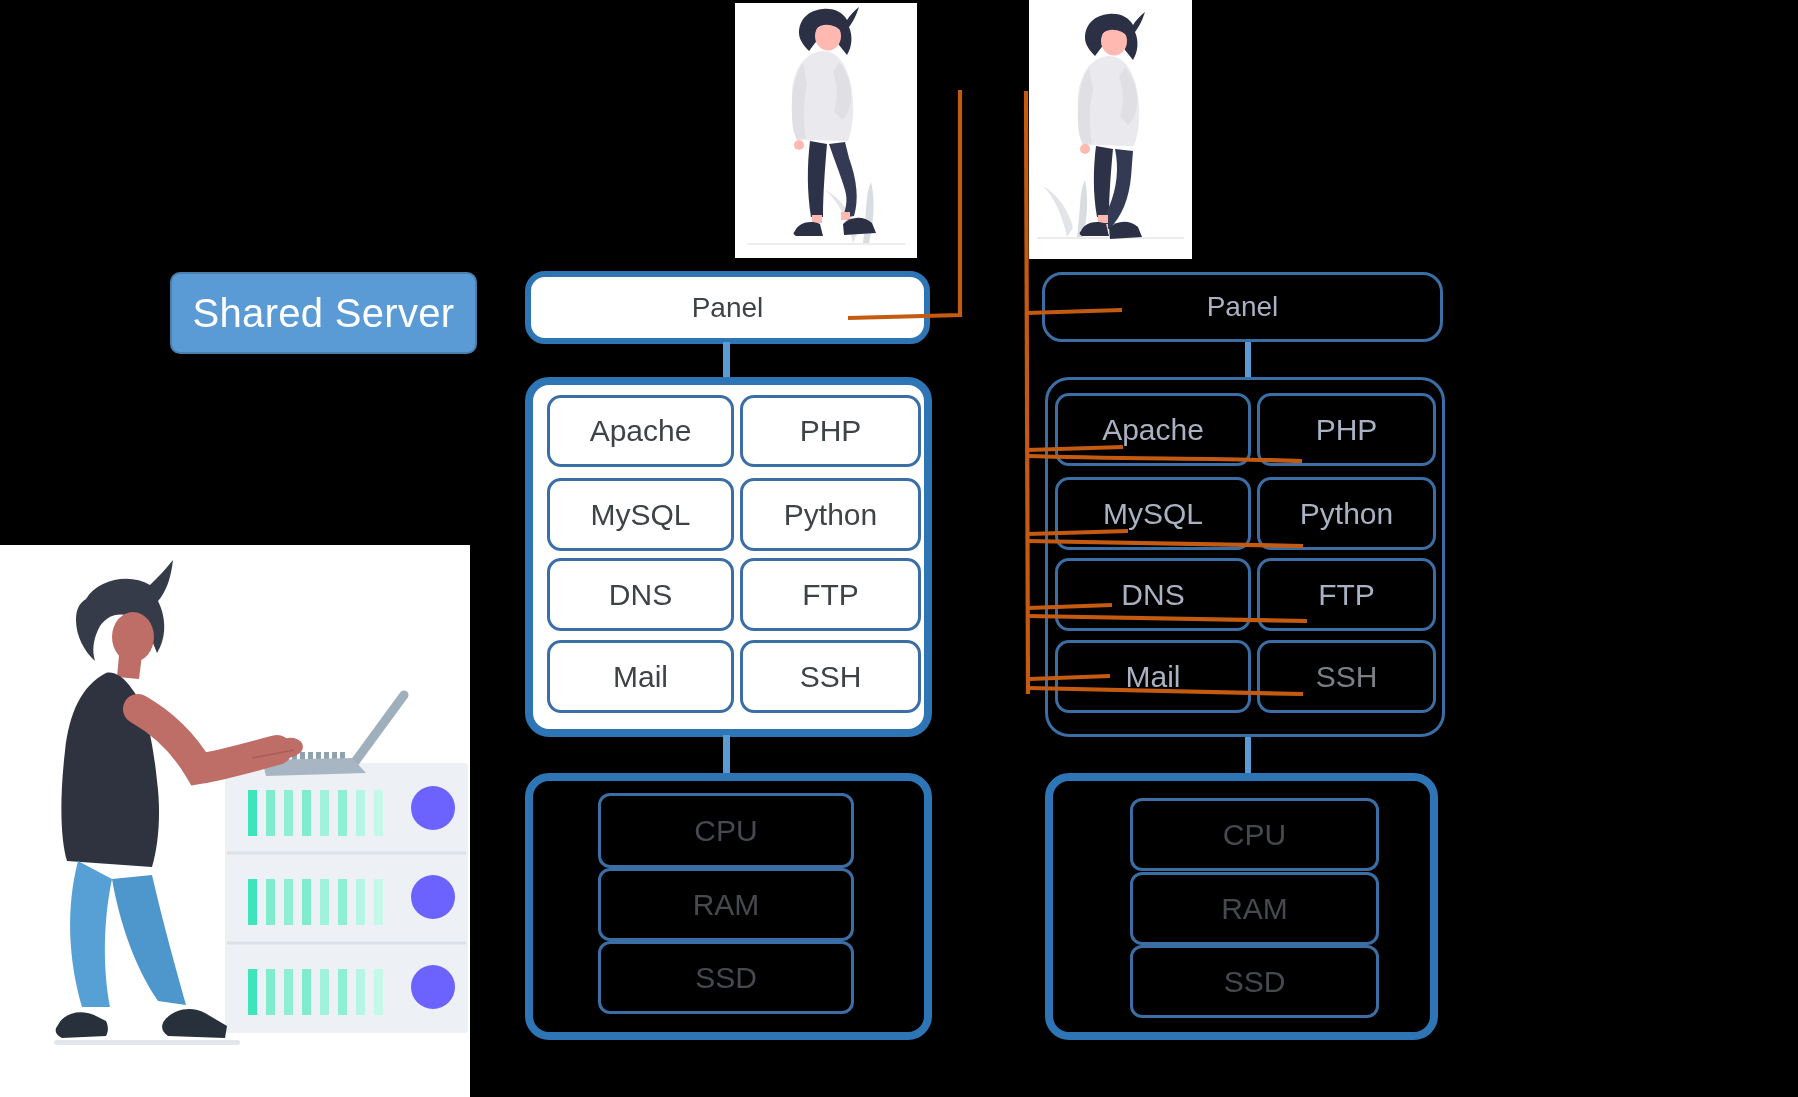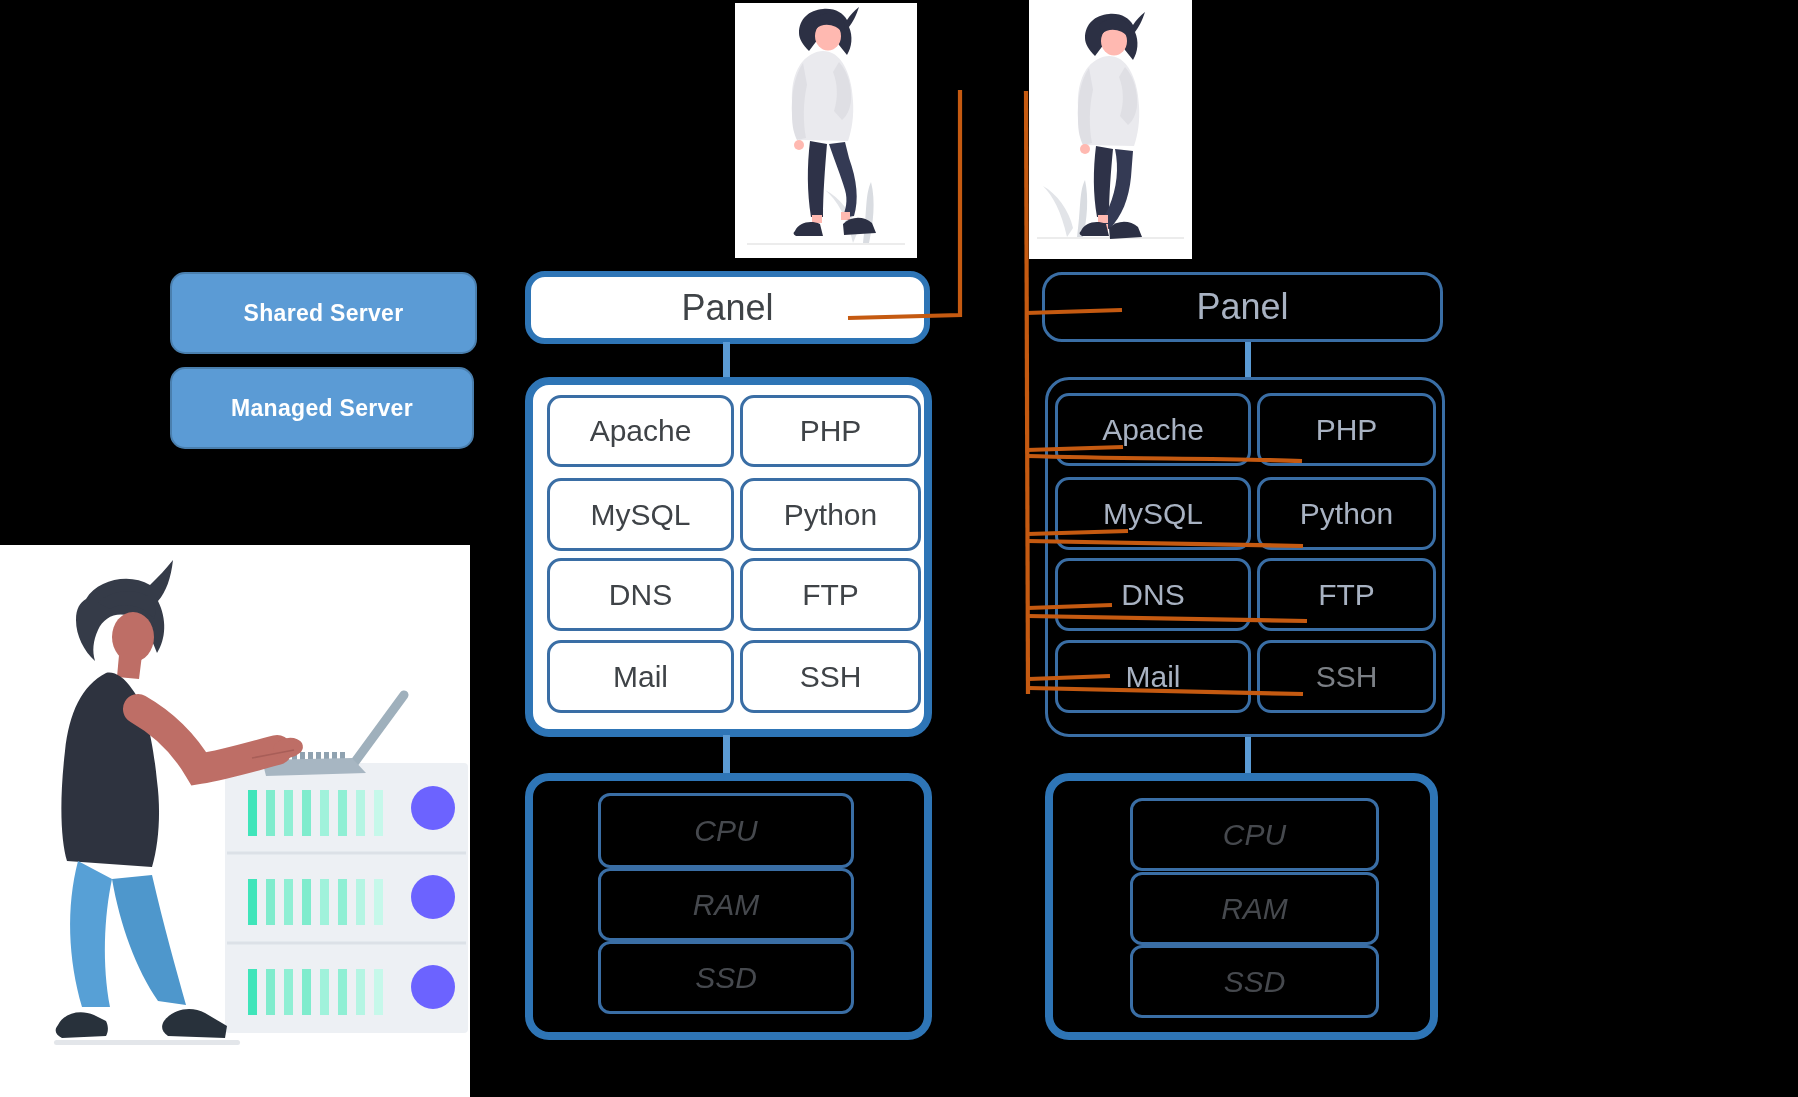--- a/index.html
+++ b/index.html
@@ -8,34 +8,34 @@
     font-family:"Liberation Sans", sans-serif;
   }
   .abs{position:absolute;}
   
   #backdrop{left:0;top:545px;width:470px;height:552px;background:#ffffff;}
   
   .person-card{background:#ffffff;overflow:hidden;}
   
   .blue-btn{
     background:var(--accent-blue,#5B9BD5);
-    border:2px solid #4a7fae;border-radius:15px;
+    border:2px solid #4a7fae;border-radius:10px;
     box-shadow:0 2px 3px rgba(0,0,0,.35);
     display:flex;align-items:center;justify-content:center;
-    color:#ffffff;font-size:23px;letter-spacing:.3px;font-weight:bold;
+    color:#ffffff;font-size:40px;letter-spacing:.3px;
   }
   
-  .panel-box{display:flex;align-items:center;justify-content:center;font-size:36px;}
+  .panel-box{display:flex;align-items:center;justify-content:center;font-size:28px;}
   .panel-box.light{background:#ffffff;border:6px solid var(--box-border,#2E75B6);border-radius:20px;color:var(--text-dark,#3F4347);}
   .panel-box.dark{background:transparent;border:3px solid var(--pill-border,#3A6EA5);border-radius:20px;color:var(--text-light,#A8B2C2);}
   
   .stack-box{border-radius:24px;}
   .stack-box.light{background:#ffffff;border:8px solid var(--box-border,#2E75B6);}
   .stack-box.dark{background:transparent;border:3px solid var(--pill-border,#3A6EA5);}
-  .stack-box.hw{background:transparent;border:8px solid var(--box-border,#2E75B6);font-style:italic;}
+  .stack-box.hw{background:transparent;border:8px solid var(--box-border,#2E75B6);}
   
   .pill{
     position:absolute;border-radius:14px;display:flex;align-items:center;justify-content:center;
     font-size:30px;
   }
   .pill.light{background:#ffffff;border:3px solid var(--pill-border,#3A6EA5);color:var(--text-dark,#3F4347);}
   .pill.dark{background:transparent;border:3px solid var(--pill-border,#3A6EA5);color:var(--text-light,#A8B2C2);}
   .pill.hw{background:transparent;border:3px solid var(--pill-border,#3A6EA5);border-radius:12px;color:var(--hw-text,#46494E);}
   .pill.dim{color:var(--ssh-text,#7C8086);}
   
@@ -164,23 +164,20 @@
       <rect x="69" y="215" width="10" height="8" fill="#ffb9b1"></rect>
       <rect x="70" y="224" width="9" height="7" fill="#ffb9b1"></rect>
       <path d="M52,231 C56,222 68,220 77,224 L80,236 L53,236 C50,234 50,233 52,231 Z" fill="#2c3044"></path>
       <path d="M80,228 C88,220 101,220 109,227 L113,237 L81,239 Z" fill="#2c3044"></path>
     </svg>
   </div>
 
   <div class="abs blue-btn" style="left:170px;top:272px;width:303px;height:78px;">
     <span>Shared Server</span>
   </div>
-  <div class="abs blue-btn" style="left:170px;top:367px;width:300px;height:78px;">
-    <span>Managed Server</span>
-  </div>
 
 
   <div class="abs panel-box light" style="left:525px;top:271px;width:405px;height:73px;box-sizing:border-box;">
     <span>Panel</span>
   </div>
   <div class="abs vconn" style="left:723px;top:342px;width:7px;height:36px;"></div>
 
   <div class="abs stack-box light" style="left:525px;top:377px;width:407px;height:360px;box-sizing:border-box;">
     <div class="pill light" style="left:14px;top:10px;width:181px;height:66px;">Apache</div>
     <div class="pill light" style="left:207px;top:10px;width:175px;height:66px;">PHP</div>

